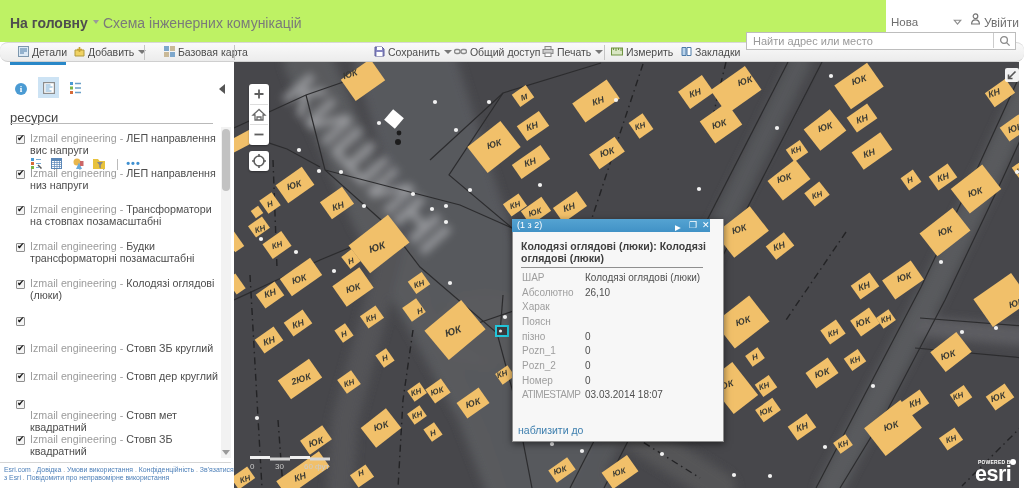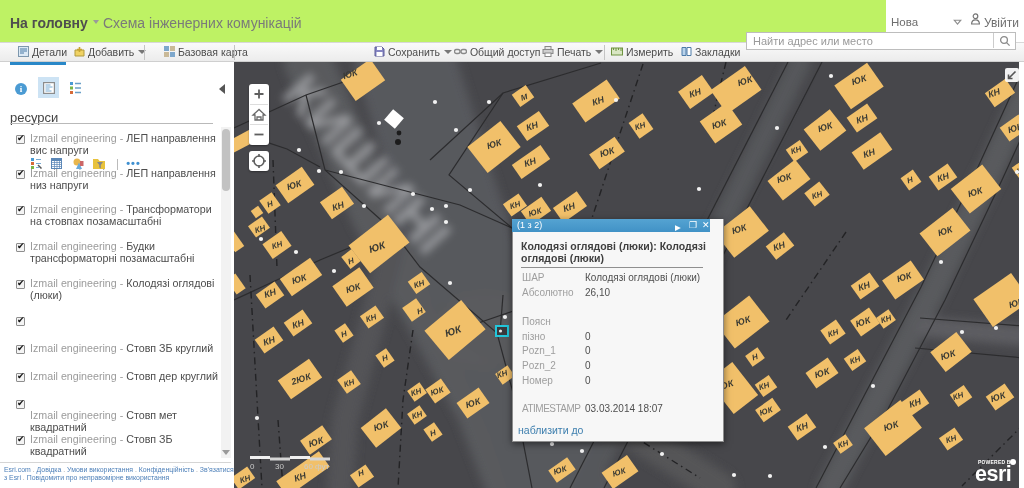--- a/index.html
+++ b/index.html
@@ -2,21 +2,21 @@
 <html><head><meta charset="utf-8"><style>
 * { margin:0; padding:0; box-sizing:border-box; }
 html,body { width:1024px; height:488px; overflow:hidden; background:#fff;
   font-family:"Liberation Sans", sans-serif; }
 .hdr { position:absolute; left:0; top:0; width:886px; height:42px; background:#bef264; }
 .hdr .home { position:absolute; left:10px; top:15px; font-size:14px; font-weight:bold; color:#4e4e4e; }
 .hdr .caret1 { position:absolute; left:93px; top:20px; width:0; height:0; border-left:3.5px solid transparent; border-right:3.5px solid transparent; border-top:4.5px solid #9a9a9a; }
 .hdr .ttl { position:absolute; left:103px; top:15px; font-size:14px; color:#7a7a7a; }
 .hdr .nk { position:absolute; left:891px; top:16px; font-size:11.5px; color:#6e6e6e; }
 .hdr .uv { position:absolute; left:984px; top:16px; font-size:12px; color:#6e6e6e; }
-.tb { position:absolute; left:0; top:42px; width:1024px; height:20px; background:linear-gradient(#fafafa,#ececec); border-top:1px solid #d8d8d8; border-bottom:1px solid #cfcfcf; font-size:10.5px; color:#4c4c4c; }
+.tb { position:absolute; left:0; top:42px; width:1024px; height:20px; background:linear-gradient(#fafafa,#ececec); border-top:1px solid #d8d8d8; border-bottom:1px solid #cfcfcf; font-size:10.5px; color:#4c4c4c;border-radius:8px; }
 .tbi { position:absolute; top:3px; white-space:nowrap; }
 .sep { position:absolute; top:2px; width:1px; height:15px; background:#c4c4c4; }
 .caretg { display:inline-block; width:0; height:0; border-left:4px solid transparent; border-right:4px solid transparent; border-top:4px solid #777; vertical-align:2px; margin-left:4px; }
 .srch { position:absolute; left:746px; top:32px; width:270px; height:18px; background:#fff; border:1px solid #bdbdbd;padding-left:28px; }
 .srch .ph { position:absolute; left:6px; top:2px; font-size:11px; color:#9a9a9a; }
 .srch .mg { position:absolute; right:0; top:0; width:22px; height:15px; border-left:1px solid #ccc; }
 .blueline { position:absolute; left:10px; top:62px; width:56px; height:3px; background:#2a88c8; }
 .panel { position:absolute; left:0; top:65px; width:231px; height:397px; background:#fff; }
 .p-icons { position:absolute; left:0; top:12px; width:231px; height:32px; }
 .resurs { position:absolute; left:10px; top:45px; font-size:13px; color:#444; }
@@ -510,20 +510,21 @@
 <div class="popup">
  <div class="ptit">(1 з 2)
    <span class="ic" style="left:163px;font-size:7.5px;top:2px">▶</span>
    <span class="ic" style="left:177px;font-size:9px;top:0">❐</span>
    <span class="ic" style="left:190px;font-size:9px;top:0">✕</span>
  </div>
  <div class="pname">Колодязі оглядові (люки): Колодязі<br>оглядові (люки)</div>
  <div class="psep"></div>
  <div class="prow" style="top:53px">ШАР<b>Колодязі оглядові (люки)</b></div>
  <div class="prow" style="top:68px">Абсолютно<b>26,10</b></div>
+ <div class="prow" style="top:82px">Харак</div>
  <div class="prow" style="top:97px">Поясн</div>
  <div class="prow" style="top:112px">пізно<b>0</b></div>
  <div class="prow" style="top:126px">Pozn_1<b>0</b></div>
  <div class="prow" style="top:141px">Pozn_2<b>0</b></div>
  <div class="prow" style="top:156px">Номер<b>0</b></div>
- <div class="prow" style="top:184px"><span style="letter-spacing:-0.5px">ATIMESTAMP</span><b>03.03.2014 18:07</b></div>
+ <div class="prow" style="top:170px"><span style="letter-spacing:-0.5px">ATIMESTAMP</span><b>03.03.2014 18:07</b></div>
  <div class="plink">наблизити до</div>
 </div>
 
 </body></html>

